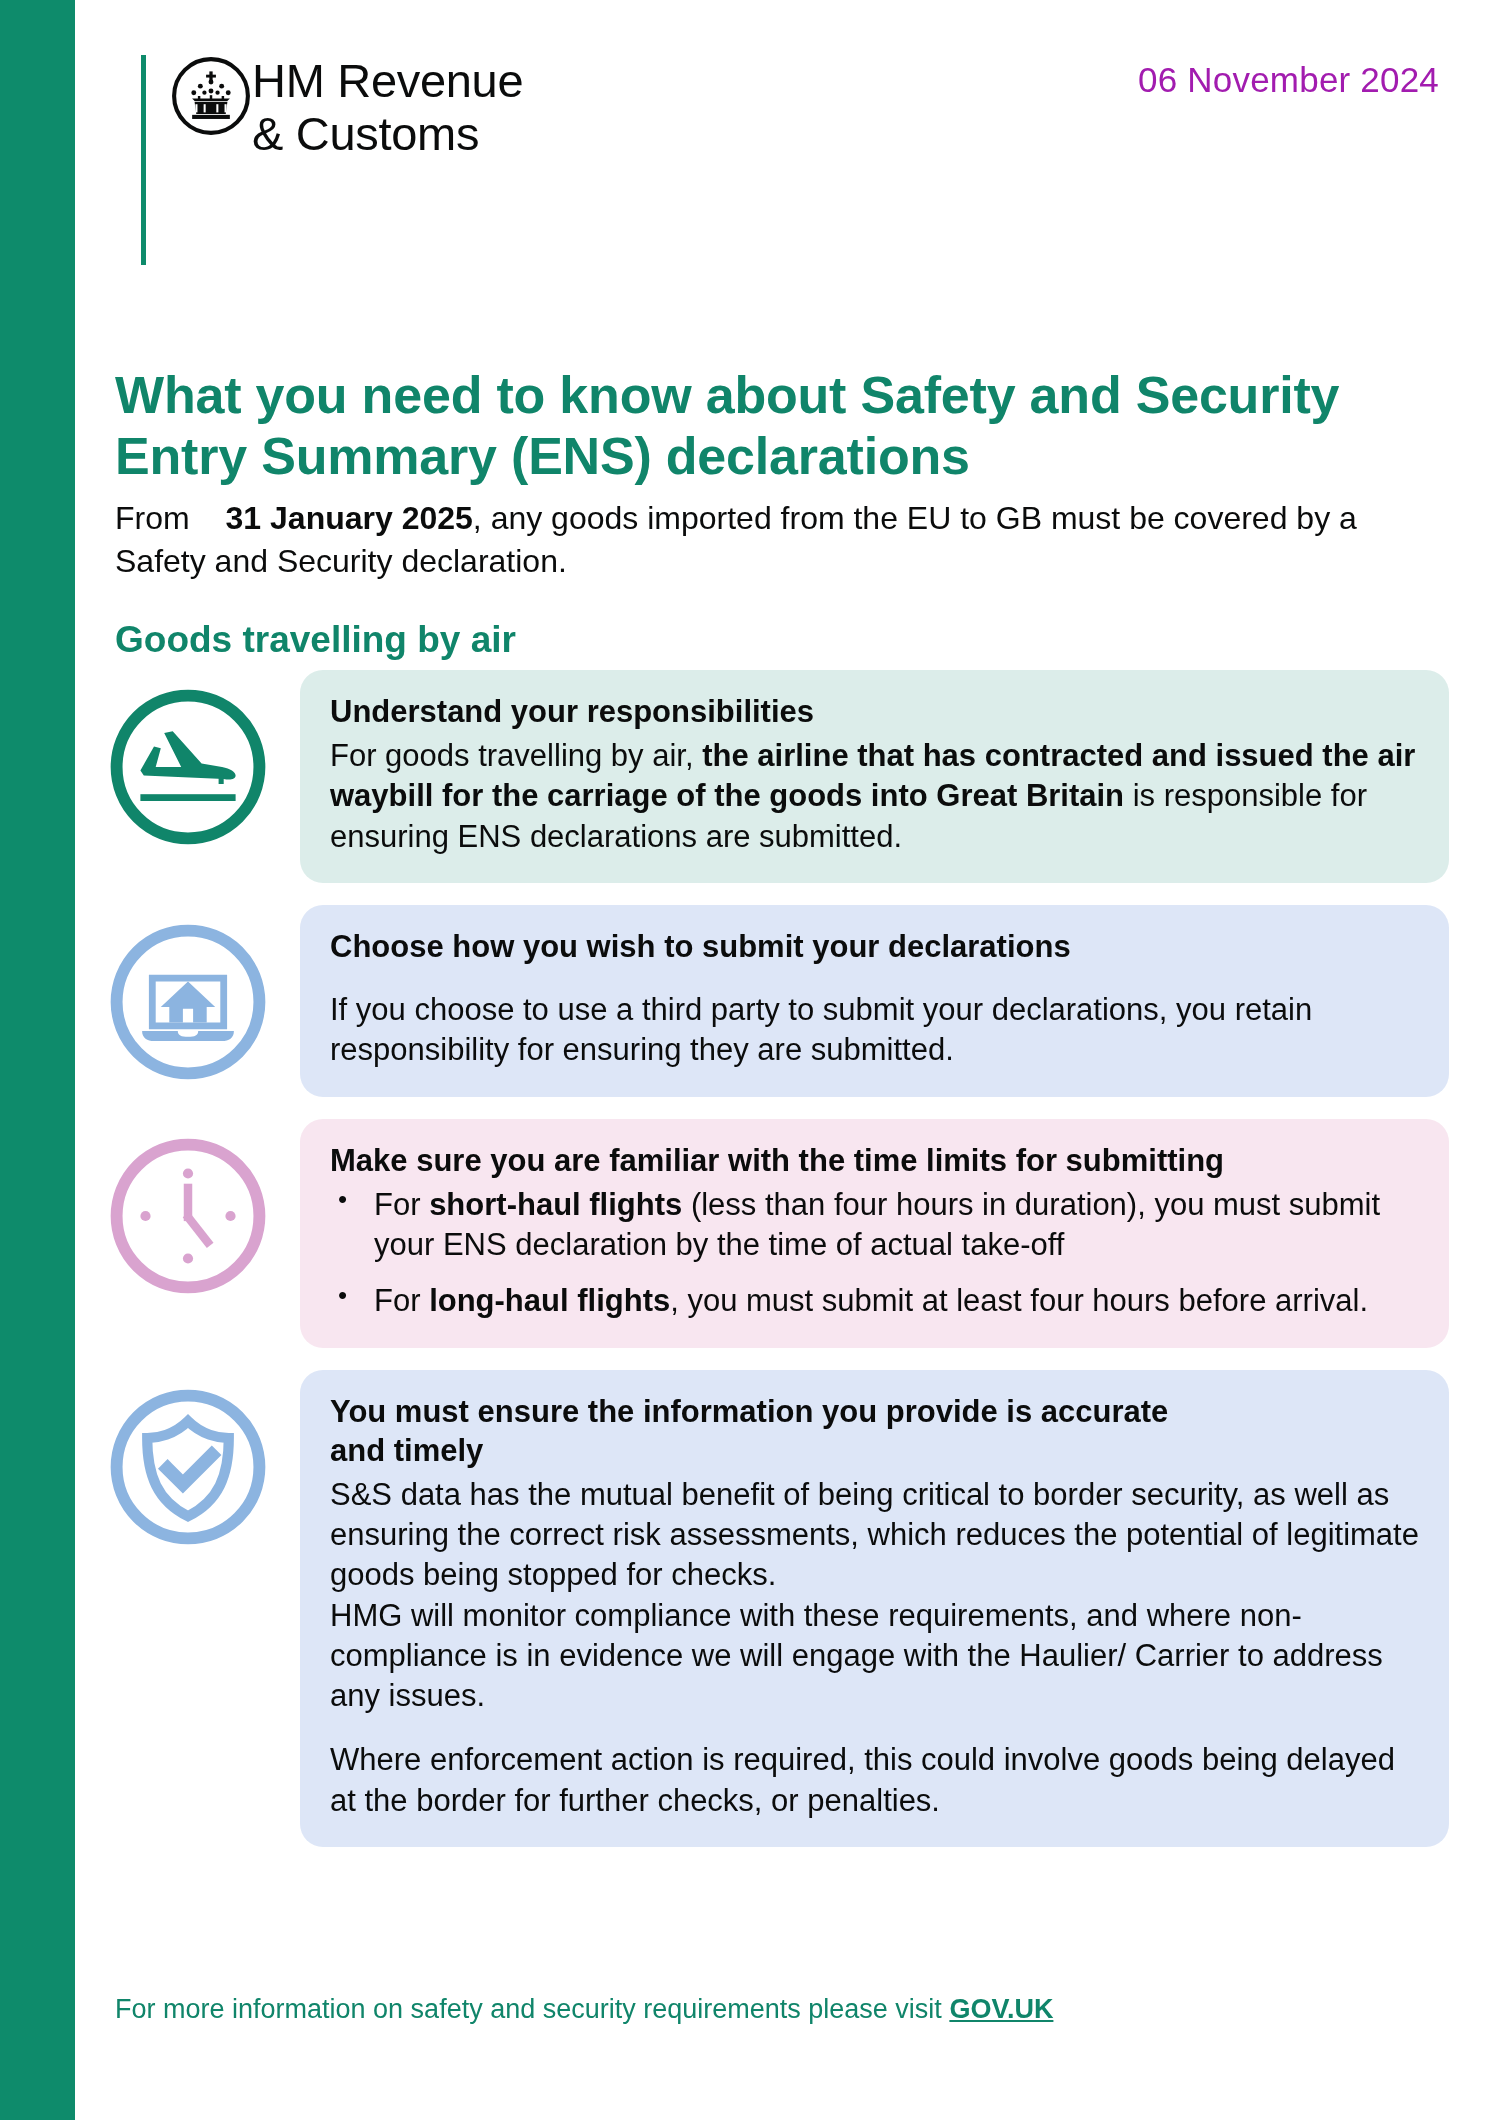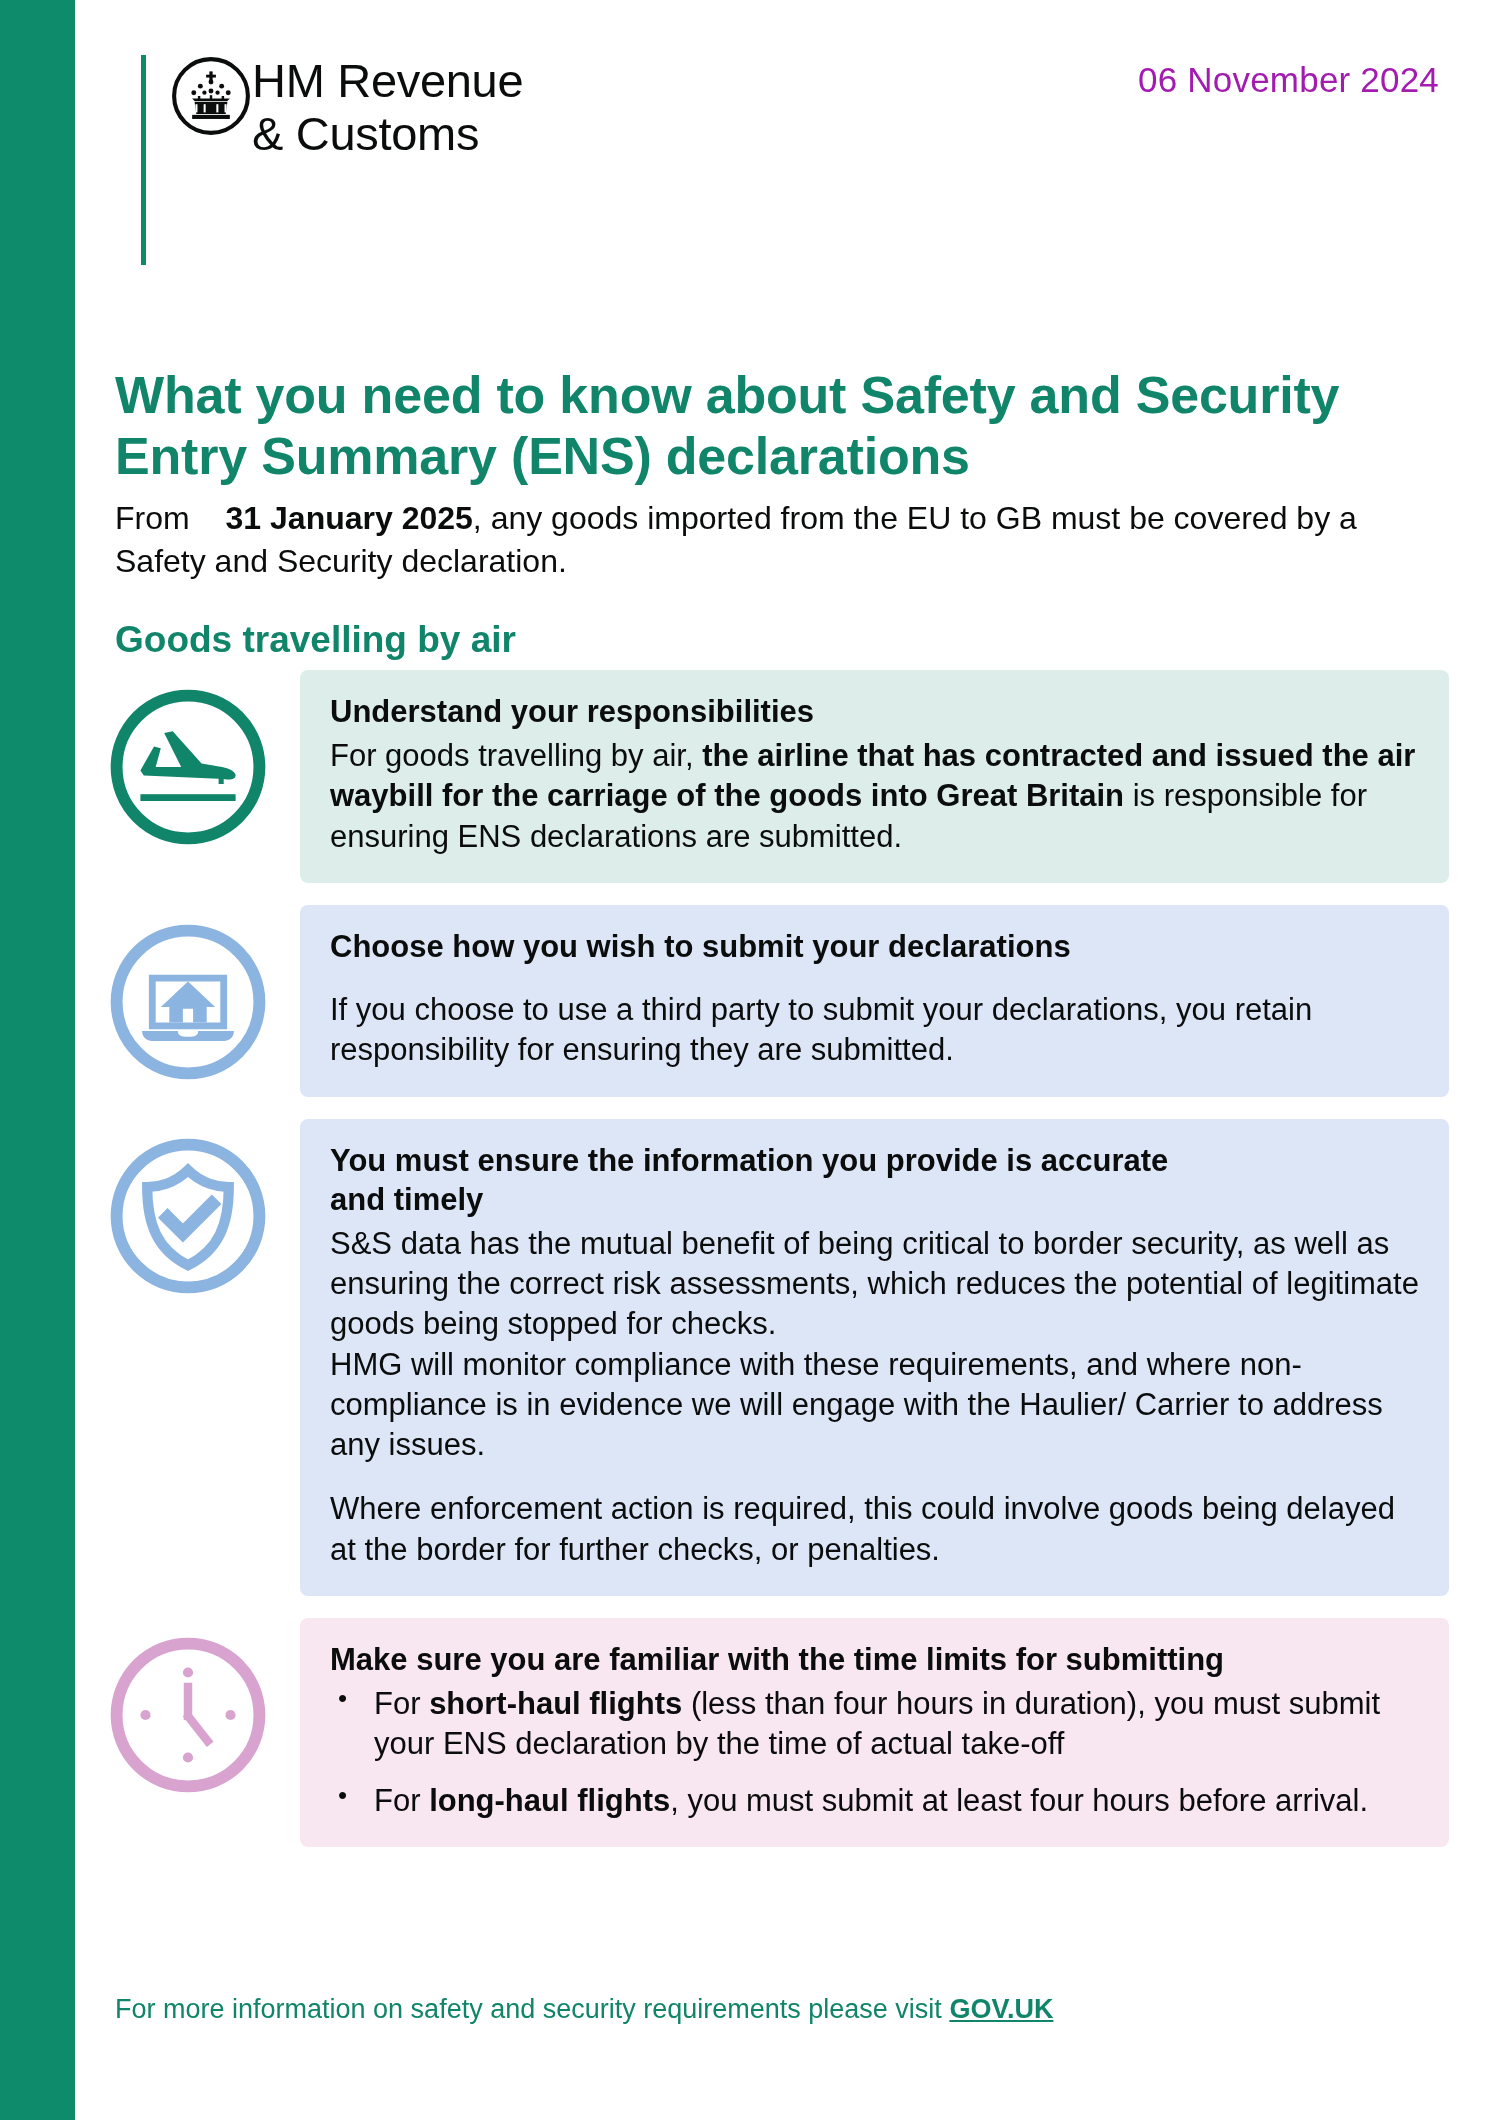--- a/index.html
+++ b/index.html
@@ -96,21 +96,21 @@
   .icon-cell {
     width: 225px;
     flex: none;
     display: flex;
     justify-content: center;
     padding-top: 12px;
   }
   .card {
     flex: 1;
     margin-right: 50px;
-    border-radius: 8px;
+    border-radius: 23px;
     padding: 22px 30px 26px 30px;
     box-sizing: border-box;
   }
   .card-title {
     font-size: 31px;
     font-weight: bold;
     color: #0b0c0c;
     line-height: 1.26;
     margin-bottom: 5px;
     white-space: pre-line;
@@ -248,39 +248,20 @@
         <div class="card-title">Choose how you wish to submit your declarations</div>
         <div class="card-body">
           <p class="gap">If you choose to use a third party to submit your declarations, you retain responsibility for ensuring they are submitted.</p>
         </div>
       </div>
     </div>
 
     <div class="card-row">
       <div class="icon-cell">
         <svg width="170" height="170" viewBox="0 0 100 100">
-          <circle cx="50" cy="50" r="42" fill="none" stroke="#8cb4e0" stroke-width="7"></circle>
-          <path d="M50 23 C58 31 68 33 74 33 C74 55 68 70 50 79 C32 70 26 55 26 33 C32 33 42 31 50 23 Z" fill="none" stroke="#8cb4e0" stroke-width="6"></path>
-          <path d="M38 51 L47 60 L64 43" fill="none" stroke="#8cb4e0" stroke-width="8" stroke-linecap="square" stroke-linejoin="miter"></path>
-        </svg>
-      </div>
-      <div class="card" style="background:#dde6f7">
-        <div class="card-title">You must ensure the information you provide is accurate
-and timely</div>
-        <div class="card-body">
-          <p>S&amp;S data has the mutual benefit of being critical to border security, as well as ensuring the correct risk assessments, which reduces the potential of legitimate goods being stopped for checks.</p>
-          <p>HMG will monitor compliance with these requirements, and where non-compliance is in evidence we will engage with the Haulier/ Carrier to address any issues.</p>
-          <p class="gap">Where enforcement action is required, this could involve goods being delayed at the border for further checks, or penalties.</p>
-        </div>
-      </div>
-    </div>
-
-    <div class="card-row">
-      <div class="icon-cell">
-        <svg width="170" height="170" viewBox="0 0 100 100">
           <circle cx="50" cy="50" r="42" fill="none" stroke="#d9a3cf" stroke-width="7"></circle>
           <g fill="#d9a3cf">
             <circle cx="50" cy="25" r="3"></circle>
             <circle cx="50" cy="75" r="3"></circle>
             <circle cx="25" cy="50" r="3"></circle>
             <circle cx="75" cy="50" r="3"></circle>
             <rect x="47.5" y="31" width="5" height="22"></rect>
             <rect x="47" y="49" width="5" height="23" transform="rotate(-38 49.5 50)"></rect>
           </g>
         </svg>
@@ -289,19 +270,38 @@
         <div class="card-title">Make sure you are familiar with the time limits for submitting</div>
         <div class="card-body">
           <ul class="bullets">
             <li><span>For </span><b>short-haul flights</b><span> (less than four hours in duration), you must submit your ENS declaration by the time of actual take-off</span></li>
             <li><span>For </span><b>long-haul flights</b><span>, you must submit at least four hours before arrival.</span></li>
           </ul>
         </div>
       </div>
     </div>
 
+    <div class="card-row">
+      <div class="icon-cell">
+        <svg width="170" height="170" viewBox="0 0 100 100">
+          <circle cx="50" cy="50" r="42" fill="none" stroke="#8cb4e0" stroke-width="7"></circle>
+          <path d="M50 23 C58 31 68 33 74 33 C74 55 68 70 50 79 C32 70 26 55 26 33 C32 33 42 31 50 23 Z" fill="none" stroke="#8cb4e0" stroke-width="6"></path>
+          <path d="M38 51 L47 60 L64 43" fill="none" stroke="#8cb4e0" stroke-width="8" stroke-linecap="square" stroke-linejoin="miter"></path>
+        </svg>
+      </div>
+      <div class="card" style="background:#dde6f7">
+        <div class="card-title">You must ensure the information you provide is accurate
+and timely</div>
+        <div class="card-body">
+          <p>S&amp;S data has the mutual benefit of being critical to border security, as well as ensuring the correct risk assessments, which reduces the potential of legitimate goods being stopped for checks.</p>
+          <p>HMG will monitor compliance with these requirements, and where non-compliance is in evidence we will engage with the Haulier/ Carrier to address any issues.</p>
+          <p class="gap">Where enforcement action is required, this could involve goods being delayed at the border for further checks, or penalties.</p>
+        </div>
+      </div>
+    </div>
+
   </div>
 
   <div class="footer">
     <span>For more information on safety and security requirements please visit </span><b>GOV.UK</b>
   </div>
 
 </div>
 
 </body></html>

